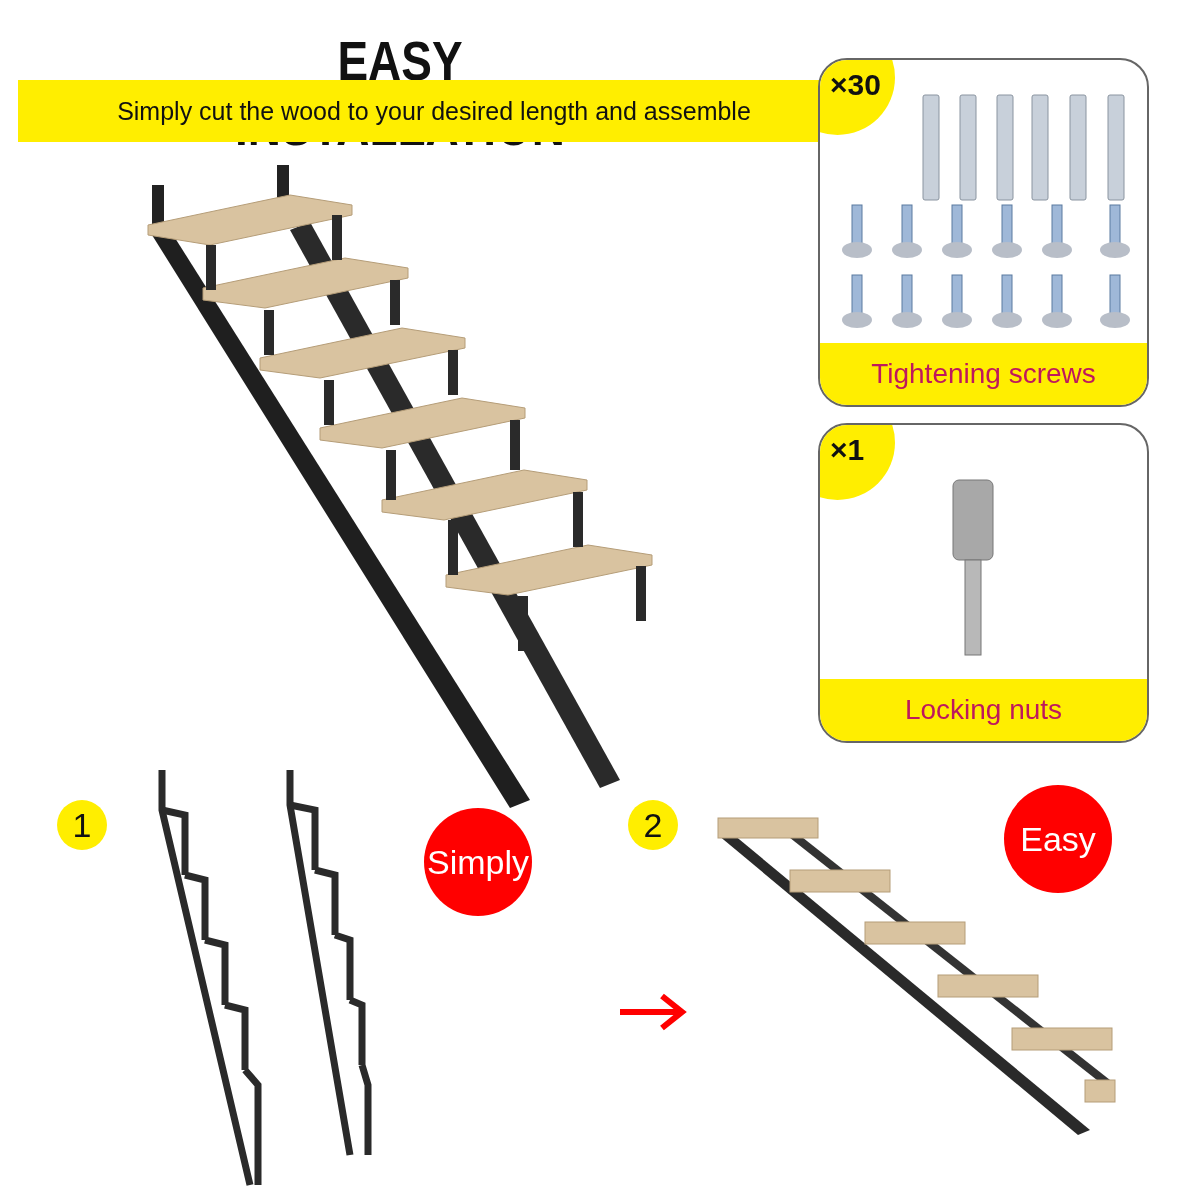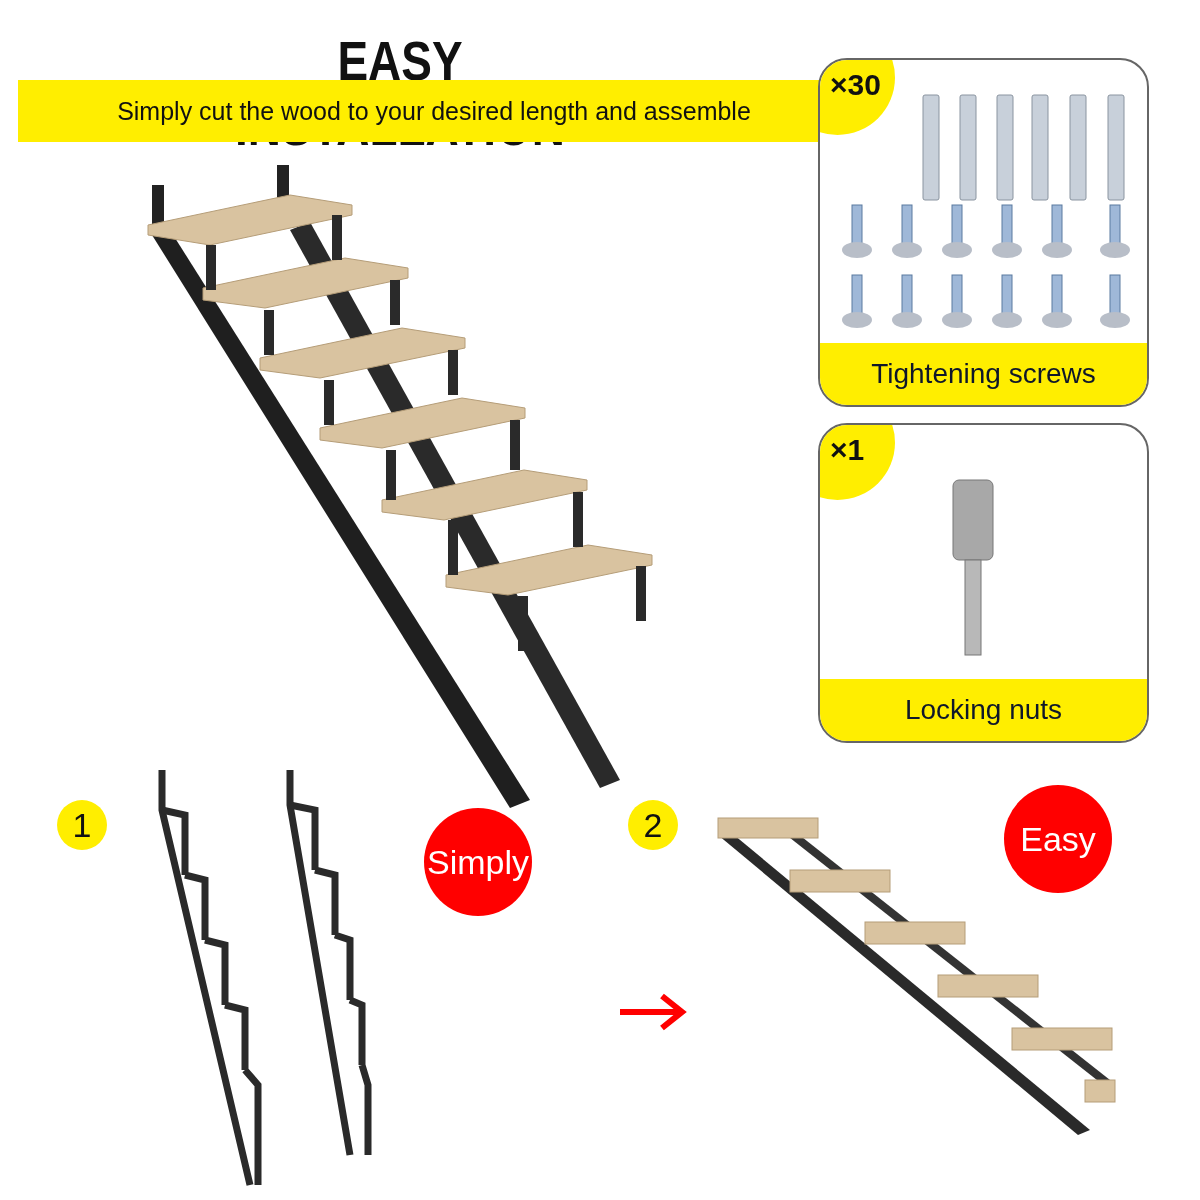--- a/index.html
+++ b/index.html
@@ -3,21 +3,21 @@
 <meta charset="utf-8">
 <style>
   html,body{margin:0;padding:0;background:#fff;}
   body{width:1200px;height:1200px;position:relative;overflow:hidden;font-family:"Liberation Sans",sans-serif;}
   .title{position:absolute;left:160px;top:28px;width:480px;text-align:center;font-family:"Liberation Sans",sans-serif;font-weight:bold;font-size:56px;letter-spacing:0px;color:#111;transform:scaleX(0.82);transform-origin:center;}
   .banner{position:absolute;left:7px;top:80px;width:832px;height:62px;background:#ffee00;display:flex;align-items:center;justify-content:center;margin-left:11px;}
   .banner span{font-size:25px;color:#111;}
   .card{position:absolute;left:818px;width:327px;background:#fff;border:2px solid #666;border-radius:29px;overflow:hidden;}
   .card .qty{position:absolute;left:-40px;top:-40px;width:115px;height:115px;border-radius:50%;background:#ffee00;}
   .card .qty span{position:absolute;left:50px;top:48px;font-weight:bold;font-size:30px;color:#111;}
-  .card .foot{position:absolute;left:0;right:0;bottom:0;background:#ffee00;display:flex;align-items:center;justify-content:center;font-size:28px;color:#0f172a;}
+  .card .foot{position:absolute;left:0;right:0;bottom:0;background:#ffee00;display:flex;align-items:center;justify-content:center;font-size:28px;color:#be185d;}
   .badge-num{position:absolute;width:50px;height:50px;border-radius:50%;background:#ffee00;display:flex;align-items:center;justify-content:center;font-size:34px;color:#111;}
   .badge-red{position:absolute;border-radius:50%;background:#ff0000;display:flex;align-items:center;justify-content:center;color:#fff;font-size:34px;}
   svg{position:absolute;}
 </style>
 </head>
 <body>
 
 <div class="title">EASY INSTALLATION</div>
 <div class="banner">
   <span>Simply cut the wood to your desired length and assemble</span>

